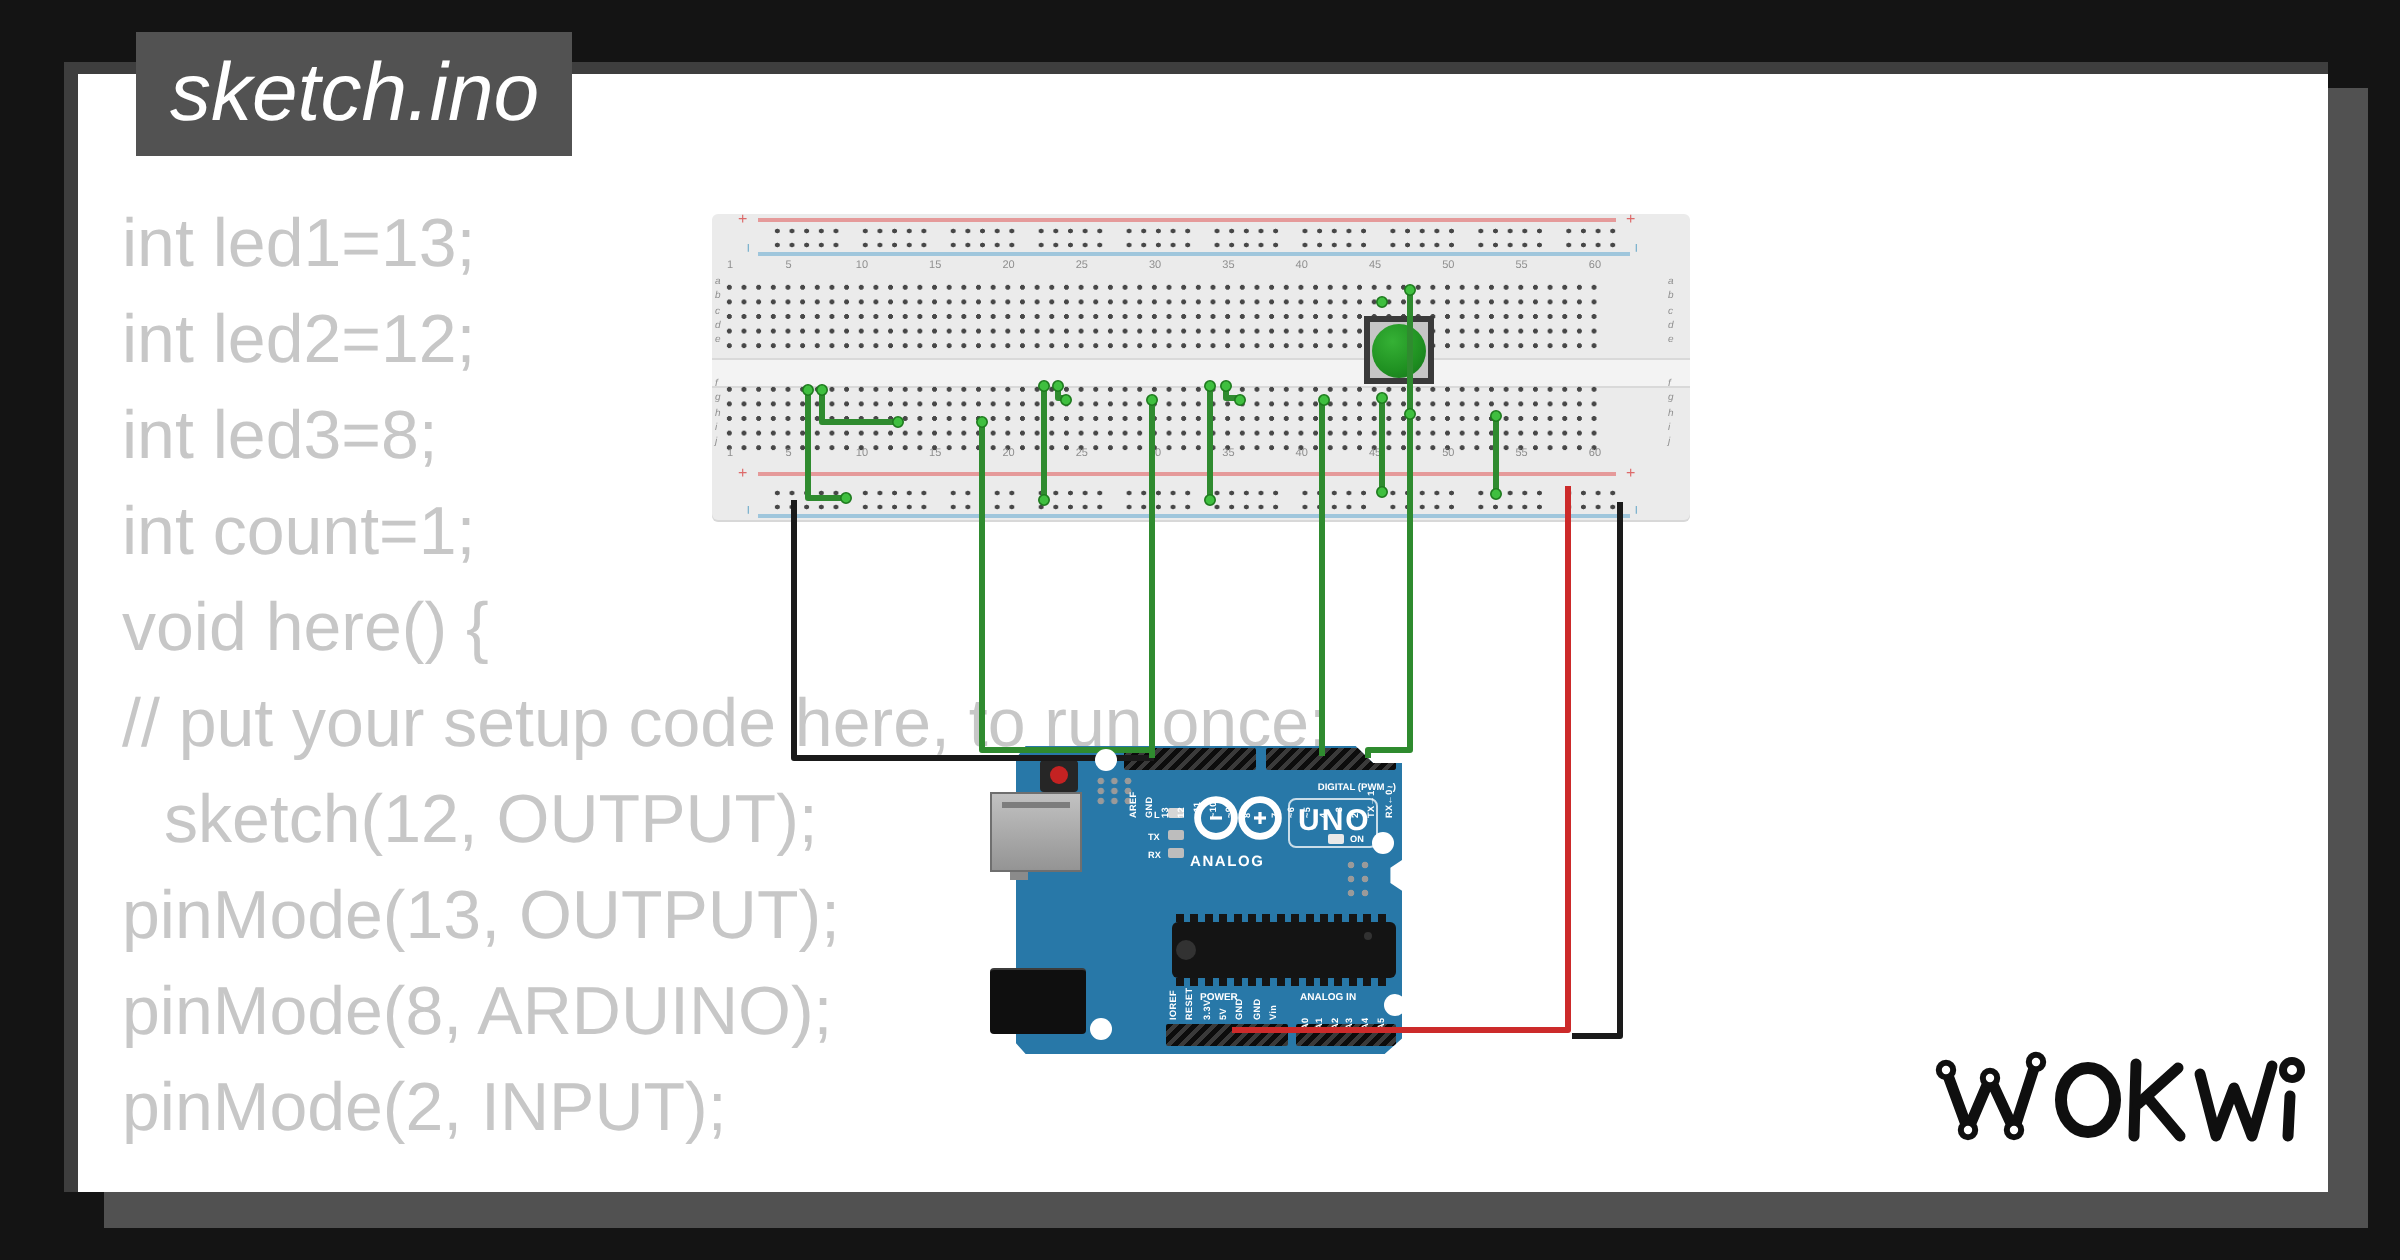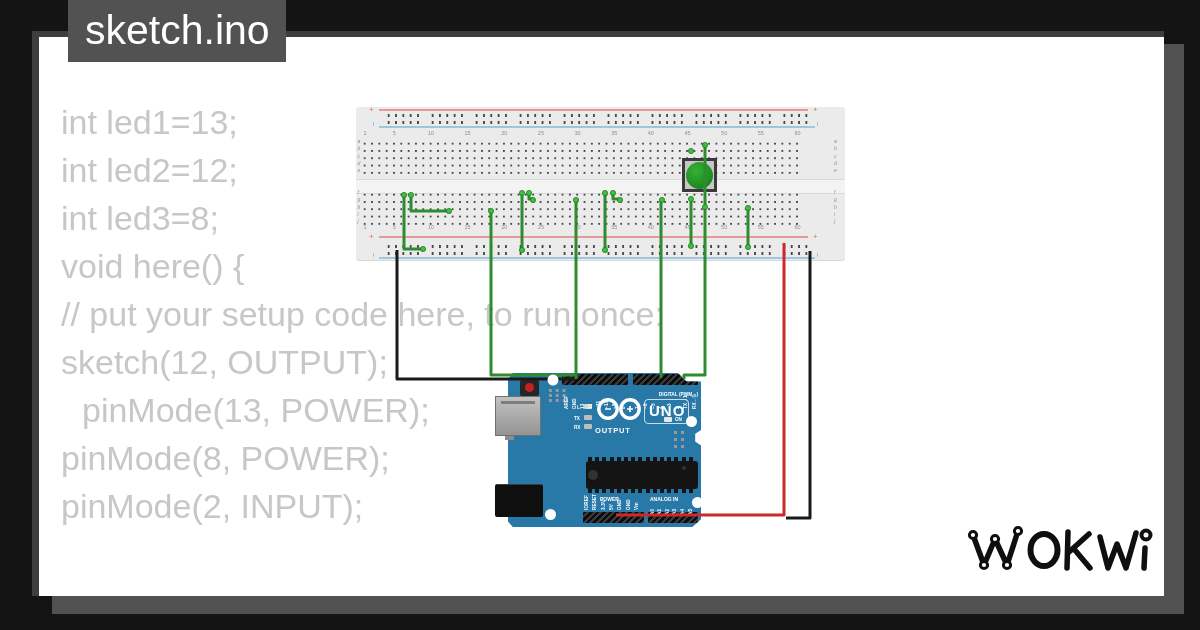--- a/index.html
+++ b/index.html
@@ -12,21 +12,21 @@
   #card{left:32px;top:31px;width:1132px;height:565px;background:#ffffff;overflow:hidden;}
   #card-border-top{left:32px;top:31px;width:1132px;height:6px;background:#3e3e3e;}
   #card-border-left{left:32px;top:31px;width:7px;height:565px;background:#3e3e3e;}
 
   
   #code{left:29px;top:67px;width:900px;color:var(--codecol,#c7c7c7);font-size:34px;line-height:48px;}
   .code-line{height:48px;white-space:pre;}
   .code-line:nth-child(7){padding-left:21px;}
 
   
-  #title-box{left:68px;top:0;width:218px;height:62px;background:var(--titlebg,#525252);z-index:30;}
+  #title-box{left:68px;top:16px;width:218px;height:62px;background:var(--titlebg,#525252);z-index:30;font-style:italic;}
   #title-box span{position:absolute;left:17px;top:0;line-height:60px;font-size:41px;color:#fff;}
 
   
   #bb{left:356px;top:107px;width:489px;height:153px;background:var(--bbcol,#ebebeb);border-radius:3px;
       box-shadow:0 1px 0 #d8d8d8;z-index:5;}
   .railline-red{height:2px;background:#e59a9a;}
   .railline-blue{height:2px;background:#9fc6dc;}
   .raildots{height:12px;
     background-image:
       repeating-linear-gradient(90deg, rgba(235,235,235,0) 0 36.6px, #ebebeb 36.6px 44px),
@@ -81,25 +81,26 @@
 <body>
 
 <div id="stage">
 
   <div class="abs" id="card-shadow"></div>
   <div class="abs" id="card">
     <div class="abs" id="code">
         <div class="code-line">int led1=13;</div>
         <div class="code-line">int led2=12;</div>
         <div class="code-line">int led3=8;</div>
+        <div class="code-line">int count=1;</div>
         <div class="code-line">void here() {</div>
         <div class="code-line">// put your setup code here, to run once:</div>
         <div class="code-line">sketch(12, OUTPUT);</div>
-        <div class="code-line">pinMode(13, POWER);</div>
-        <div class="code-line">pinMode(8, POWER);</div>
+        <div class="code-line">pinMode(13, OUTPUT);</div>
+        <div class="code-line">pinMode(8, ARDUINO);</div>
         <div class="code-line">pinMode(2, INPUT);</div>
       </div>
   </div>
   <div class="abs" id="card-border-top"></div>
   <div class="abs" id="card-border-left"></div>
 
   <div class="abs" id="bb">
     <div class="abs railline-red" style="left:23px;top:2px;width:429px;"></div>
     <div class="abs raildots" style="left:29px;top:5px;width:424px;"></div>
     <div class="abs railline-blue" style="left:23px;top:19px;width:436px;"></div>
@@ -238,21 +239,21 @@
 
     <svg class="abs" style="left:85px;top:23px;" width="58" height="26" viewBox="0 0 58 26">
       <circle cx="15" cy="13" r="9.2" fill="none" stroke="#fff" stroke-width="3.4"></circle>
       <circle cx="37" cy="13" r="9.2" fill="none" stroke="#fff" stroke-width="3.4"></circle>
       <line x1="12" y1="13" x2="18" y2="13" stroke="#fff" stroke-width="1.6"></line>
       <line x1="34" y1="13" x2="40" y2="13" stroke="#fff" stroke-width="1.6"></line>
         <line x1="37" y1="10" x2="37" y2="16" stroke="#fff" stroke-width="1.6"></line>
     </svg>
     <div class="abs" style="left:136px;top:26px;width:43px;height:23px;border:1px solid rgba(255,255,255,.75);border-radius:4px;"></div>
     <span class="boardtext" style="left:141px;top:29px;font-size:15px;letter-spacing:1px;">UNO</span>
-    <span class="boardtext" style="left:87px;top:53px;font-size:7.5px;letter-spacing:.8px;">OUTPUT</span>
+    <span class="boardtext" style="left:87px;top:53px;font-size:7.5px;letter-spacing:.8px;">ANALOG</span>
 
     <span class="tinylabel" style="left:66px;top:43px;">TX</span>
     <span class="ledrect" style="left:76px;top:42px;background:#bdbdbd;"></span>
     <span class="tinylabel" style="left:66px;top:52px;">RX</span>
     <span class="ledrect" style="left:76px;top:51px;background:#bdbdbd;"></span>
 
     <span class="ledrect" style="left:156px;top:44px;background:#e9e9e9;"></span>
     <span class="tinylabel" style="left:167px;top:44px;">ON</span>
     <div class="icsp" style="left:164px;top:56px;width:14px;height:21px;background-size:7px 7px;"></div>
 

